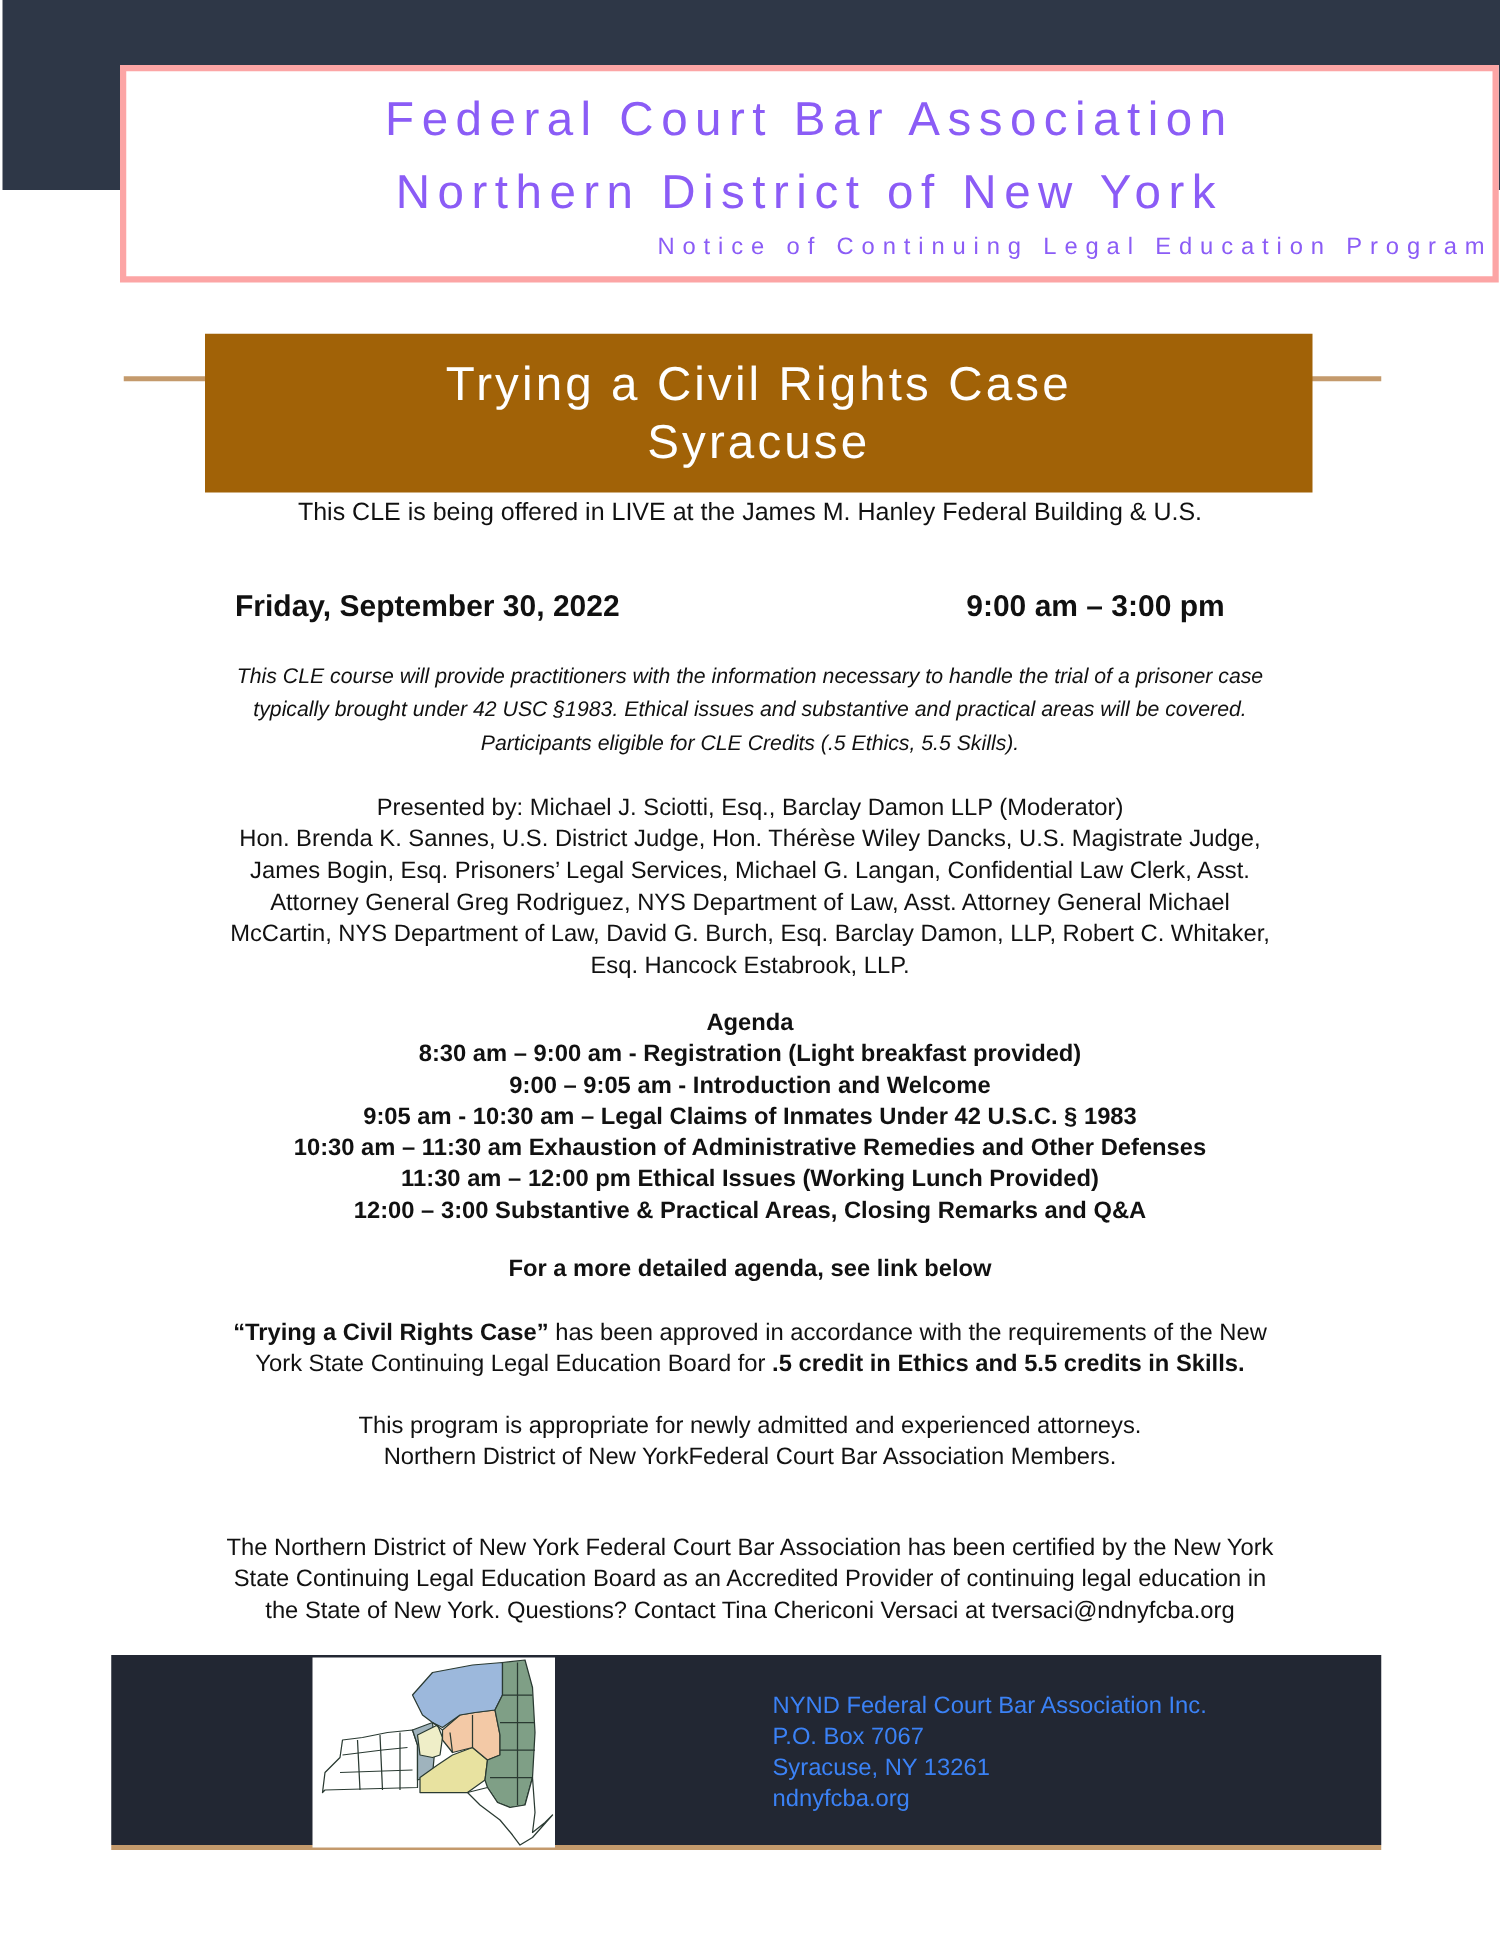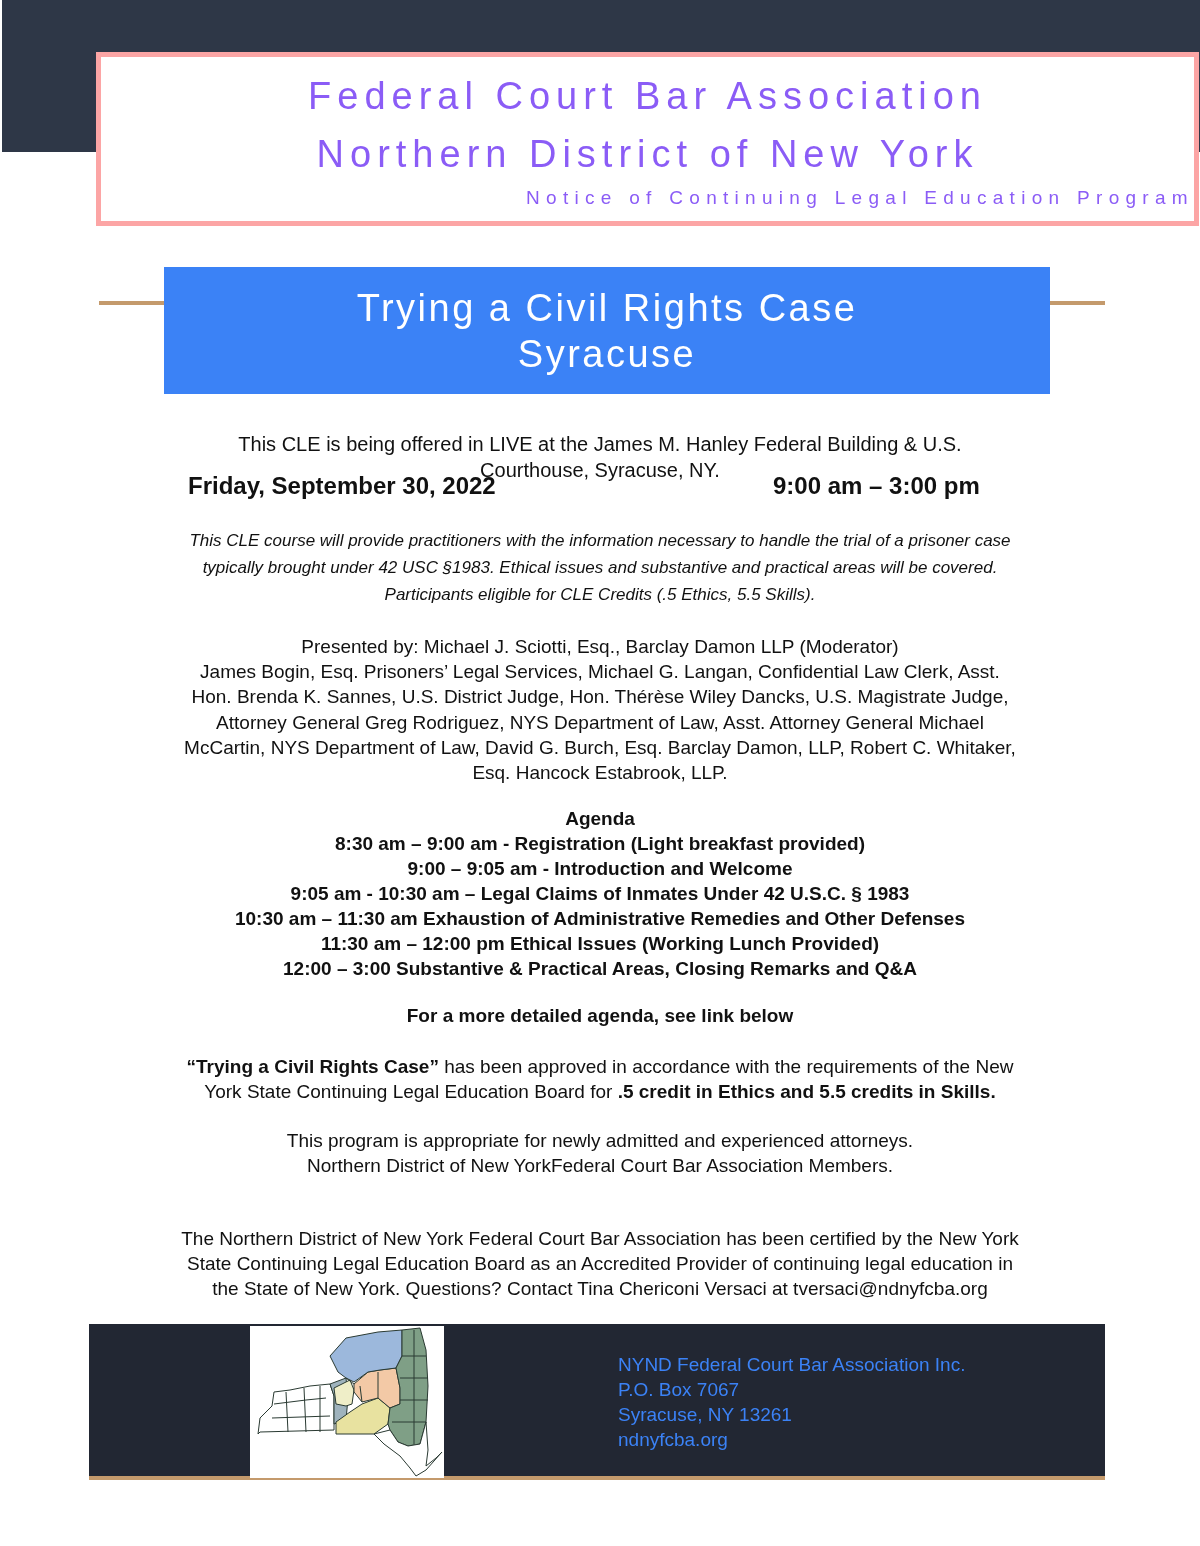--- a/index.html
+++ b/index.html
@@ -9,26 +9,26 @@
   .top-band { position: absolute; left: 2px; top: 0; width: 1198px; height: 152px; background: #2e3747; }
   .header-box { position: absolute; left: 96px; top: 52px; width: 1103px; height: 174px; background: #fff; border: 5px solid #fca5a5; text-align: center; color: #8b5cf6; }
   .header-box .l1 { position: absolute; left: 0; right: 0; top: 18px; font-size: 38px; letter-spacing: 6px; }
   .header-box .l2 { position: absolute; left: 0; right: 0; top: 76px; font-size: 38px; letter-spacing: 6px; }
   .header-box .l3 { position: absolute; left: 0; right: 0; top: 130px; font-size: 19px; letter-spacing: 6.3px; text-align: right; }
 
   .rule { position: absolute; top: 301px; height: 4px; background: #c49a6c; }
   .rule.left { left: 99px; width: 66px; }
   .rule.right { left: 1049px; width: 56px; }
 
-  .title-banner { position: absolute; left: 164px; top: 267px; width: 886px; height: 127px; background: #3b82f6; color: #fff; text-align: center; }
+  .title-banner { position: absolute; left: 164px; top: 267px; width: 886px; height: 127px; background: #a16207; color: #fff; text-align: center; }
   .title-banner .t1 { position: absolute; left: 0; right: 0; top: 20px; font-size: 38px; letter-spacing: 2.5px; }
   .title-banner .t2 { position: absolute; left: 0; right: 0; top: 66px; font-size: 38px; letter-spacing: 2.5px; }
 
   .center { position: absolute; left: 0; width: 1200px; text-align: center; }
-  .venue { top: 397px; font-size: 20px; line-height: 26px; margin-top: 34px; }
+  .venue { top: 397px; font-size: 20px; line-height: 26px; }
   .date { position: absolute; left: 188px; top: 472px; font-size: 24px; font-weight: bold; }
   .time { position: absolute; left: 773px; top: 472px; font-size: 24px; font-weight: bold; }
   .desc { top: 527px; font-size: 17px; line-height: 27px; font-style: italic; }
   .presenters { top: 634px; font-size: 19px; line-height: 25.2px; padding: 0 76px; }
   .agenda { top: 806px; font-size: 19px; line-height: 25px; font-weight: bold; }
   .more { top: 1005px; font-size: 19px; font-weight: bold; }
   .approval { top: 1054px; font-size: 19px; line-height: 25px; }
   .approval b { font-weight: bold; }
   .appropriate { top: 1128px; font-size: 19px; line-height: 25px; }
   .certified { top: 1226px; font-size: 19px; line-height: 25px; }
@@ -53,36 +53,35 @@
 <div class="rule left"></div>
 <div class="rule right"></div>
 
 <div class="title-banner">
   <div class="t1">Trying a Civil Rights Case</div>
   <div class="t2">Syracuse</div>
 </div>
 
 <div class="center venue">
   <div>This CLE is being offered in LIVE at the James M. Hanley Federal Building &amp; U.S.</div>
-  <div>Courthouse, Syracuse, NY.</div>
 </div>
 
 <div class="date">Friday, September 30, 2022</div>
 <div class="time">9:00 am – 3:00 pm</div>
 
 <div class="center desc">
   <div>This CLE course will provide practitioners with the information necessary to handle the trial of a prisoner case</div>
   <div>typically brought under 42 USC §1983. Ethical issues and substantive and practical areas will be covered.</div>
   <div>Participants eligible for CLE Credits (.5 Ethics, 5.5 Skills).</div>
 </div>
 
 <div class="center presenters">
   <div>Presented by: Michael J. Sciotti, Esq., Barclay Damon LLP (Moderator)</div>
+  <div>Hon. Brenda K. Sannes, U.S. District Judge, Hon. Thérèse Wiley Dancks, U.S. Magistrate Judge,</div>
   <div>James Bogin, Esq. Prisoners’ Legal Services, Michael G. Langan, Confidential Law Clerk, Asst.</div>
-  <div>Hon. Brenda K. Sannes, U.S. District Judge, Hon. Thérèse Wiley Dancks, U.S. Magistrate Judge,</div>
   <div>Attorney General Greg Rodriguez, NYS Department of Law, Asst. Attorney General Michael</div>
   <div>McCartin, NYS Department of Law, David G. Burch, Esq. Barclay Damon, LLP, Robert C. Whitaker,</div>
   <div>Esq. Hancock Estabrook, LLP.</div>
 </div>
 
 <div class="center agenda">
   <div>Agenda</div>
   <div>8:30 am – 9:00 am - Registration (Light breakfast provided)</div>
   <div>9:00 – 9:05 am - Introduction and Welcome</div>
   <div>9:05 am - 10:30 am – Legal Claims of Inmates Under 42 U.S.C. § 1983</div>

